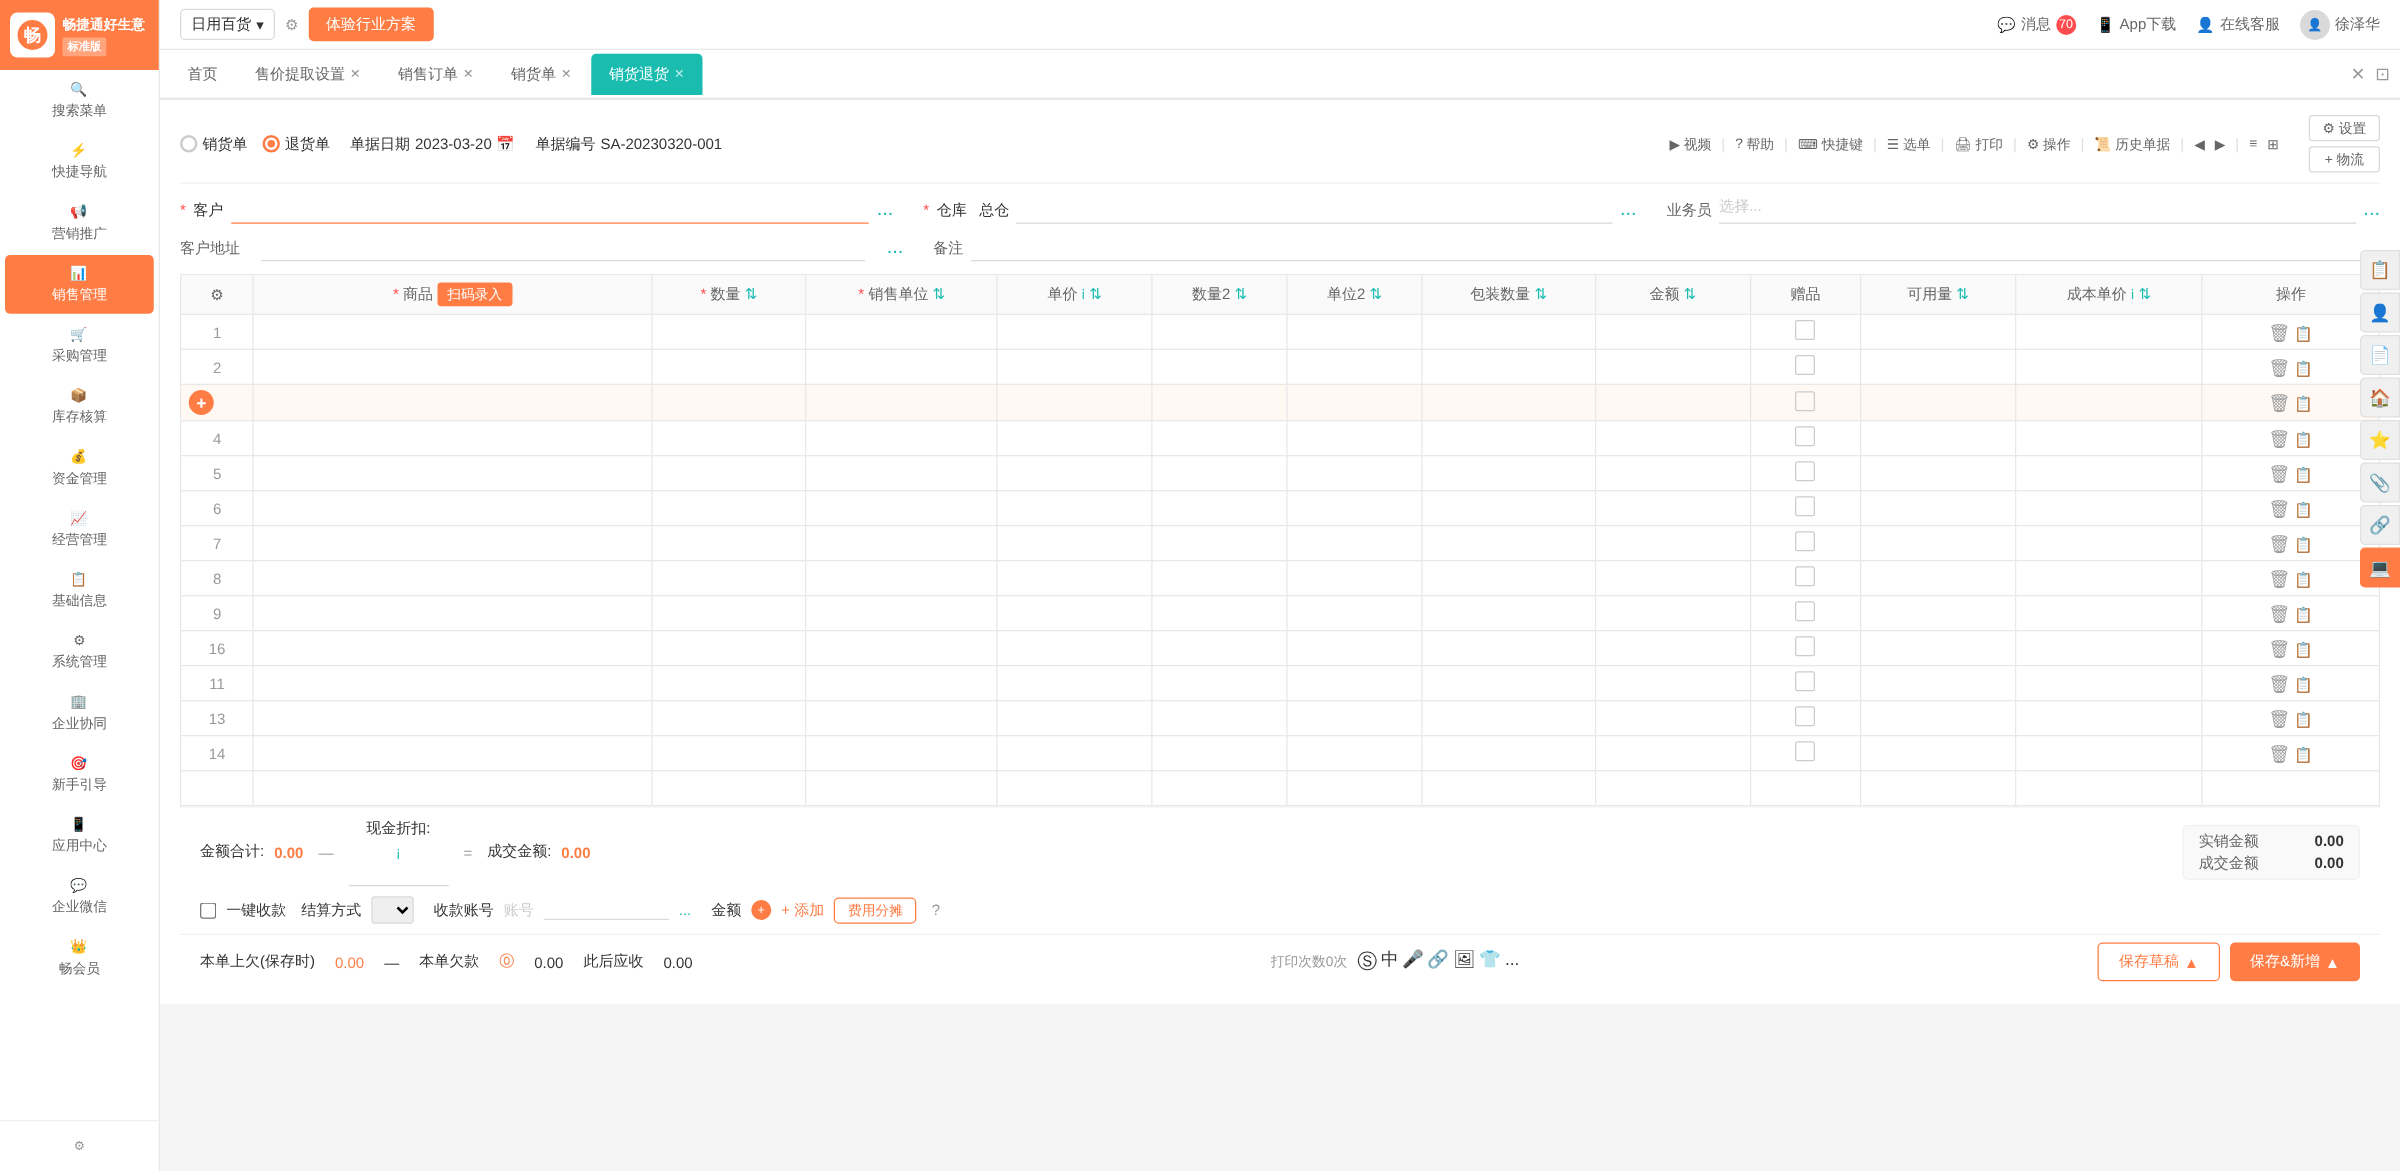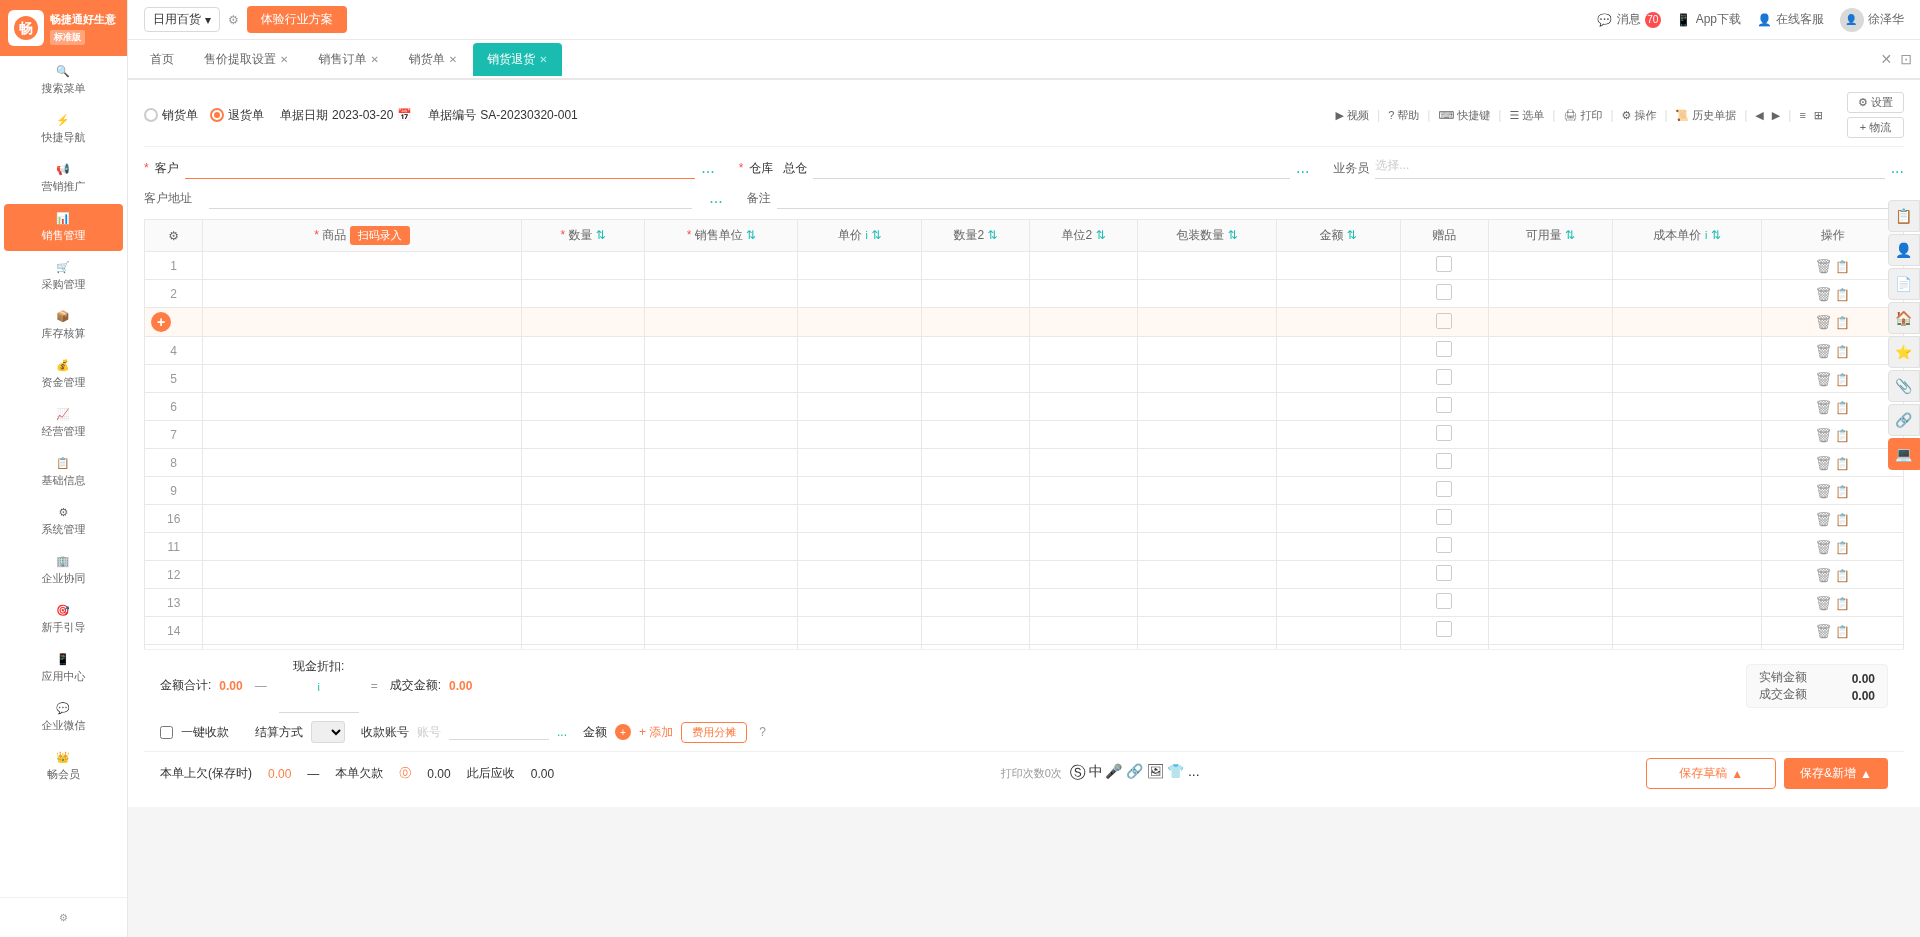--- a/index.html
+++ b/index.html
@@ -62,23 +62,23 @@
     .checkbox-cell { width: 16px; height: 16px; border: 1px solid #ccc; display: inline-block; border-radius: 2px; }
     .delete-icon { color: #999; cursor: pointer; font-size: 14px; }
     .copy-icon { color: #999; cursor: pointer; font-size: 12px; }
     
     
     .footer-area { padding: 8px 16px; background: #fff; border-top: 1px solid #f0f0f0; }
     .footer-row1 { display: flex; align-items: center; gap: 8px; font-size: 12px; color: #333; margin-bottom: 8px; }
     .footer-row2 { display: flex; align-items: center; gap: 8px; font-size: 12px; color: #333; }
     .footer-bottom { display: flex; align-items: center; justify-content: space-between; padding: 6px 16px; background: #fff; border-top: 1px solid #f0f0f0; font-size: 12px; }
     .footer-btns { display: flex; gap: 8px; }
-    .btn-save-draft { background: #fff; border: 1px solid #ff7d45; color: #ff7d45; border-radius: 4px; padding: 6px 32px; cursor: pointer; font-size: 12px; display: flex; align-items: center; gap: 4px; text-align: center; }
+    .btn-save-draft { background: #fff; border: 1px solid #ff7d45; color: #ff7d45; border-radius: 4px; padding: 6px 16px; cursor: pointer; font-size: 12px; display: flex; align-items: center; gap: 4px; text-align: center; }
     .btn-save-new { background: #ff7d45; color: #fff; border: none; border-radius: 4px; padding: 6px 16px; cursor: pointer; font-size: 12px; display: flex; align-items: center; gap: 4px; }
-    .amount-row { display: flex; gap: 8px; align-items: flex-end; font-size: 12px; }
+    .amount-row { display: flex; gap: 8px; align-items: center; font-size: 12px; }
     .amount-label { color: #666; }
     .amount-value { color: #333; font-weight: bold; min-width: 60px; text-align: right; }
     .cash-discount { display: flex; align-items: center; gap: 4px; flex-direction: column; }
     .orange-dot { width: 16px; height: 16px; background: #ff7d45; border-radius: 50%; display: flex; align-items: center; justify-content: center; color: #fff; font-size: 10px; cursor: pointer; }
     .fee-btn { background: #fff; border: 1px solid #ff7d45; color: #ff7d45; border-radius: 4px; padding: 2px 10px; cursor: pointer; font-size: 11px; }
     
     
     .right-panel { position: fixed; right: 0; top: 200px; display: flex; flex-direction: column; gap: 2px; z-index: 200; }
     .right-panel-btn { background: #f0f0f0; border: 1px solid #e0e0e0; width: 32px; height: 32px; display: flex; align-items: center; justify-content: center; cursor: pointer; font-size: 14px; color: #666; border-radius: 4px 0 0 4px; }
     .right-panel-btn.orange { background: #ff7d45; color: #fff; border-color: #ff7d45; }
@@ -679,44 +679,20 @@
     </td>
     <td></td>
     <td></td>
     <td>
       <span class="delete-icon">🗑</span>
       <span class="copy-icon">📋</span>
     </td>
   </tr>
               <tr>
     <td>
-      <span class="row-num">12</span>
-    </td>
-    <td style="text-align:left;">
-      
-    </td>
-    <td></td>
-    <td></td>
-    <td></td>
-    <td></td>
-    <td></td>
-    <td></td>
-    <td></td>
-    <td>
-      <span class="checkbox-cell"></span>
-    </td>
-    <td></td>
-    <td></td>
-    <td>
-      <span class="delete-icon">🗑</span>
-      <span class="copy-icon">📋</span>
-    </td>
-  </tr>
-              <tr>
-    <td>
       <span class="row-num">13</span>
     </td>
     <td style="text-align:left;">
       
     </td>
     <td></td>
     <td></td>
     <td></td>
     <td></td>
     <td></td>
@@ -806,21 +782,21 @@
             <div class="amount-row">
               <span class="amount-label">成交金额</span>
               <span class="amount-value">0.00</span>
             </div>
           </div>
         </div>
 
         <div class="footer-row2">
           <input type="checkbox" style="">
           <span>一键收款</span>
-          <span style="margin-left:18px;text-align:right;">结算方式</span>
+          <span style="margin-left:4px;text-align:right;">结算方式</span>
           <select style="border:1px solid #d9d9d9;border-radius:3px;padding:2px 6px;font-size:12px;">
             <option></option>
           </select>
           <span style="margin-left:8px;">收款账号</span>
           <span style="color:#ccc;">账号</span>
           <input type="text" style="border-bottom: 1px solid rgb(217, 217, 217); width: 100px; font-size: 12px; outline: none; border-top: none; border-left: none; border-right: none;">
           <span style="color:#1abcb0;cursor:pointer;">...</span>
           <span style="margin-left:8px;">金额</span>
           <div class="orange-dot">+</div>
           <span style="color:#ff7d45;cursor:pointer;">+ 添加</span>

